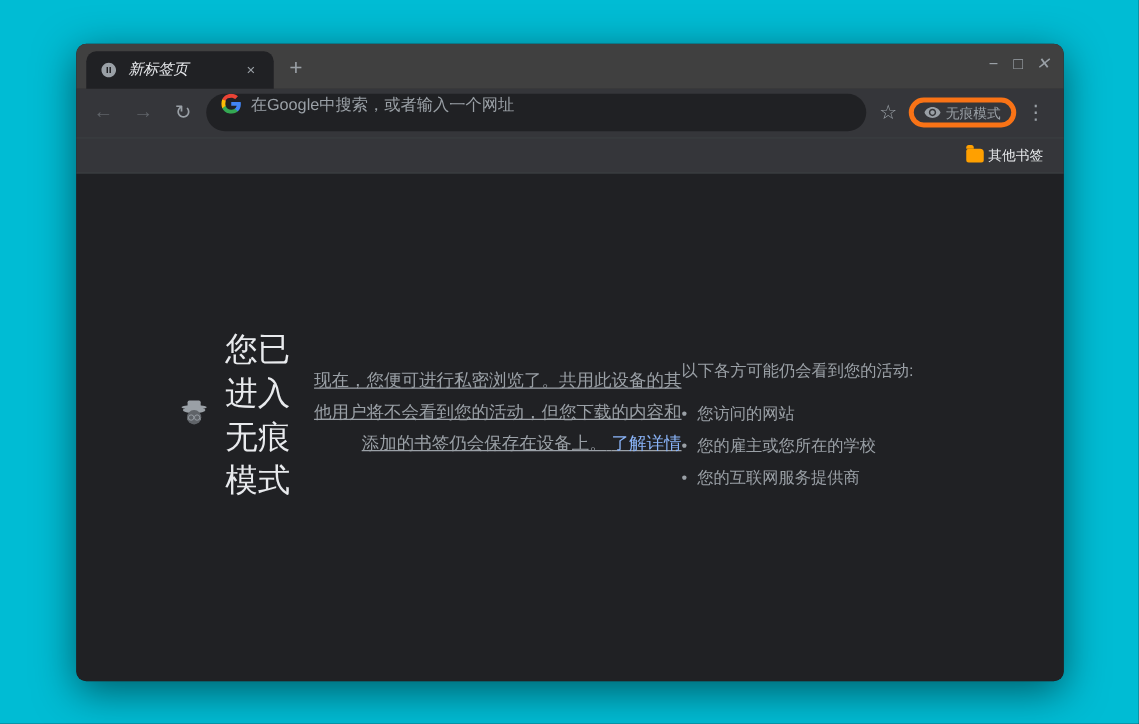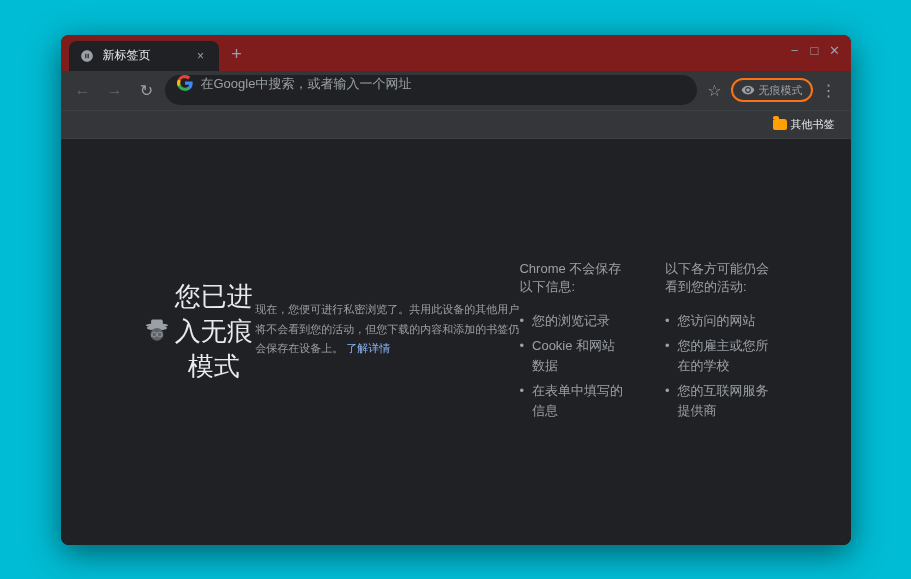--- a/index.html
+++ b/index.html
@@ -20,27 +20,28 @@
       background: #202124;
       border-radius: 8px;
       box-shadow: 0 8px 32px rgba(0,0,0,0.5);
       display: flex;
       flex-direction: column;
       overflow: hidden;
     }
 
     
     .title-bar {
-      background: #7f1d1d;
+      background: #404040;
       height: 36px;
       display: flex;
       align-items: flex-end;
       padding: 0 8px 0 8px;
       user-select: none;
       position: relative;
+      font-style: italic;
     }
 
     .tab-strip {
       display: flex;
       align-items: flex-end;
       flex: 1;
     }
 
     .tab {
       background: #202124;
@@ -179,21 +180,21 @@
       display: flex;
       align-items: center;
       justify-content: center;
       cursor: pointer;
       color: #9aa0a6;
       font-size: 16px;
     }
 
     .incognito-badge {
       background: transparent;
-      border: 2px solid #f97316;
+      border: 4px solid #f97316;
       border-radius: 12px;
       padding: 2px 8px;
       font-size: 11px;
       color: #9aa0a6;
       display: flex;
       align-items: center;
       gap: 4px;
       cursor: pointer;
       height: 24px;
     }
@@ -258,26 +259,27 @@
 
     .page-title {
       font-size: 26px;
       color: #e8eaed;
       font-weight: 400;
       margin-bottom: 20px;
       text-align: center;
     }
 
     .page-intro {
-      font-size: 11px;
+      font-size: 14px;
       color: #9aa0a6;
       line-height: 1.8;
-      text-align: left;
+      text-align: right;
       max-width: 560px;
       margin-bottom: 24px;
+      text-decoration: underline;
     }
 
     .learn-more {
       color: #8ab4f8;
       text-decoration: none;
       cursor: pointer;
     }
 
     .info-columns {
       display: flex;
@@ -431,34 +433,20 @@
     </svg>
 
     <h1 class="page-title">您已进入无痕模式</h1>
 
     <p class="page-intro">
       <span>现在，您便可进行私密浏览了。共用此设备的其他用户将不会看到您的活动，但您下载的内容和添加的书签仍会保存在设备上。</span>
       <a class="learn-more" href="#">了解详情</a>
     </p>
 
     <div class="info-columns">
-      <div class="info-col">
-        <p class="info-col-title">Chrome 不会保存以下信息:</p>
-        <ul class="info-list">
-          <li>
-              <span>您的浏览记录</span>
-            </li>
-          <li>
-              <span>Cookie 和网站数据</span>
-            </li>
-          <li>
-              <span>在表单中填写的信息</span>
-            </li>
-        </ul>
-      </div>
       <div class="info-col">
         <p class="info-col-title">以下各方可能仍会看到您的活动:</p>
         <ul class="info-list">
           <li>
               <span>您访问的网站</span>
             </li>
           <li>
               <span>您的雇主或您所在的学校</span>
             </li>
           <li>

